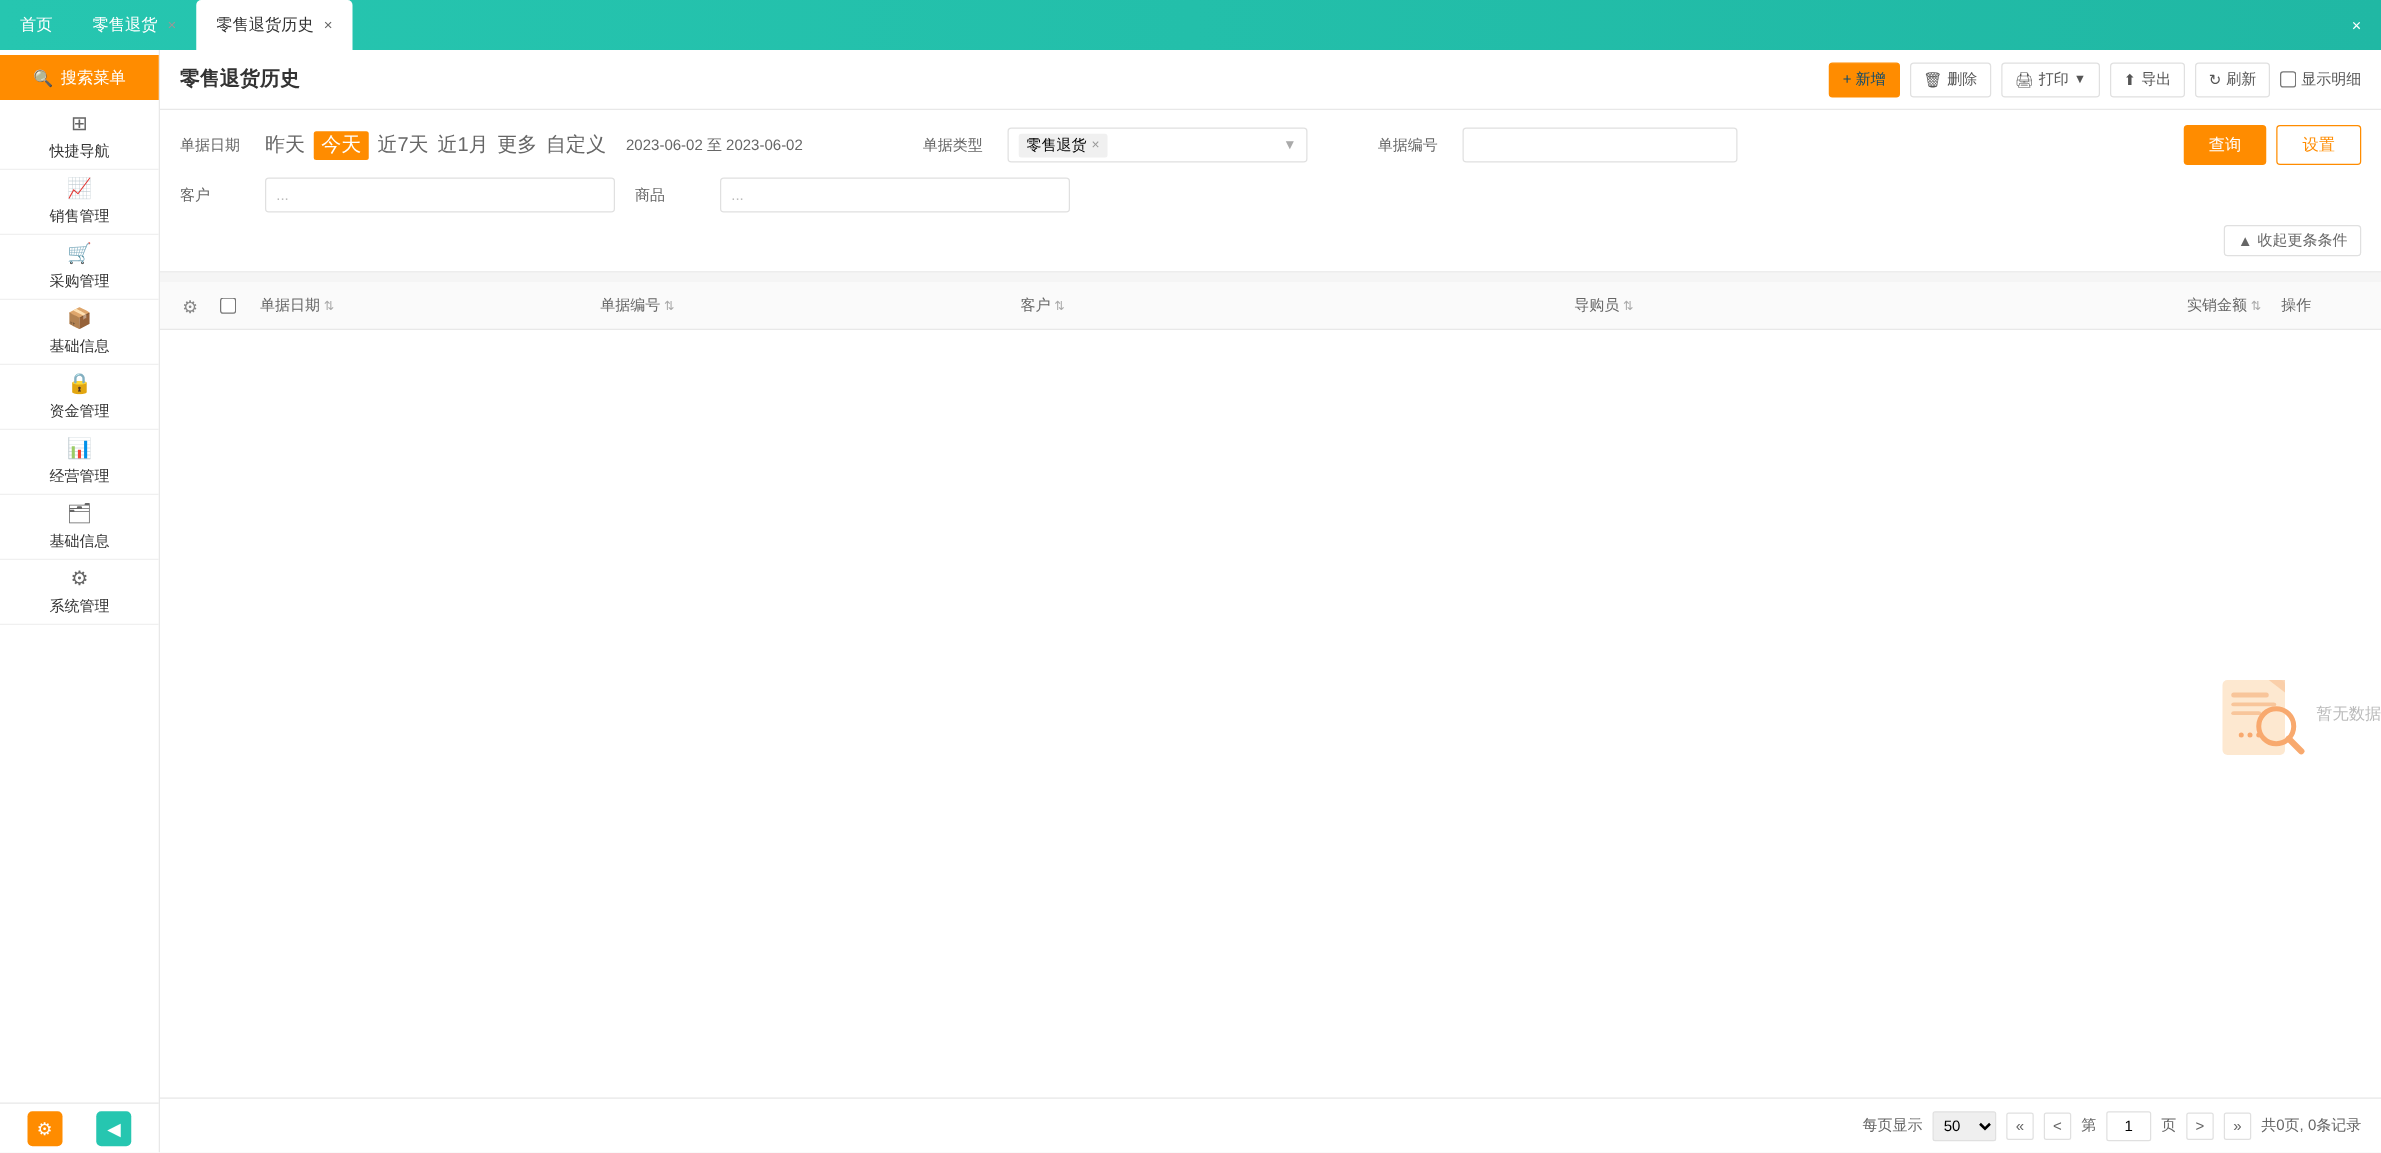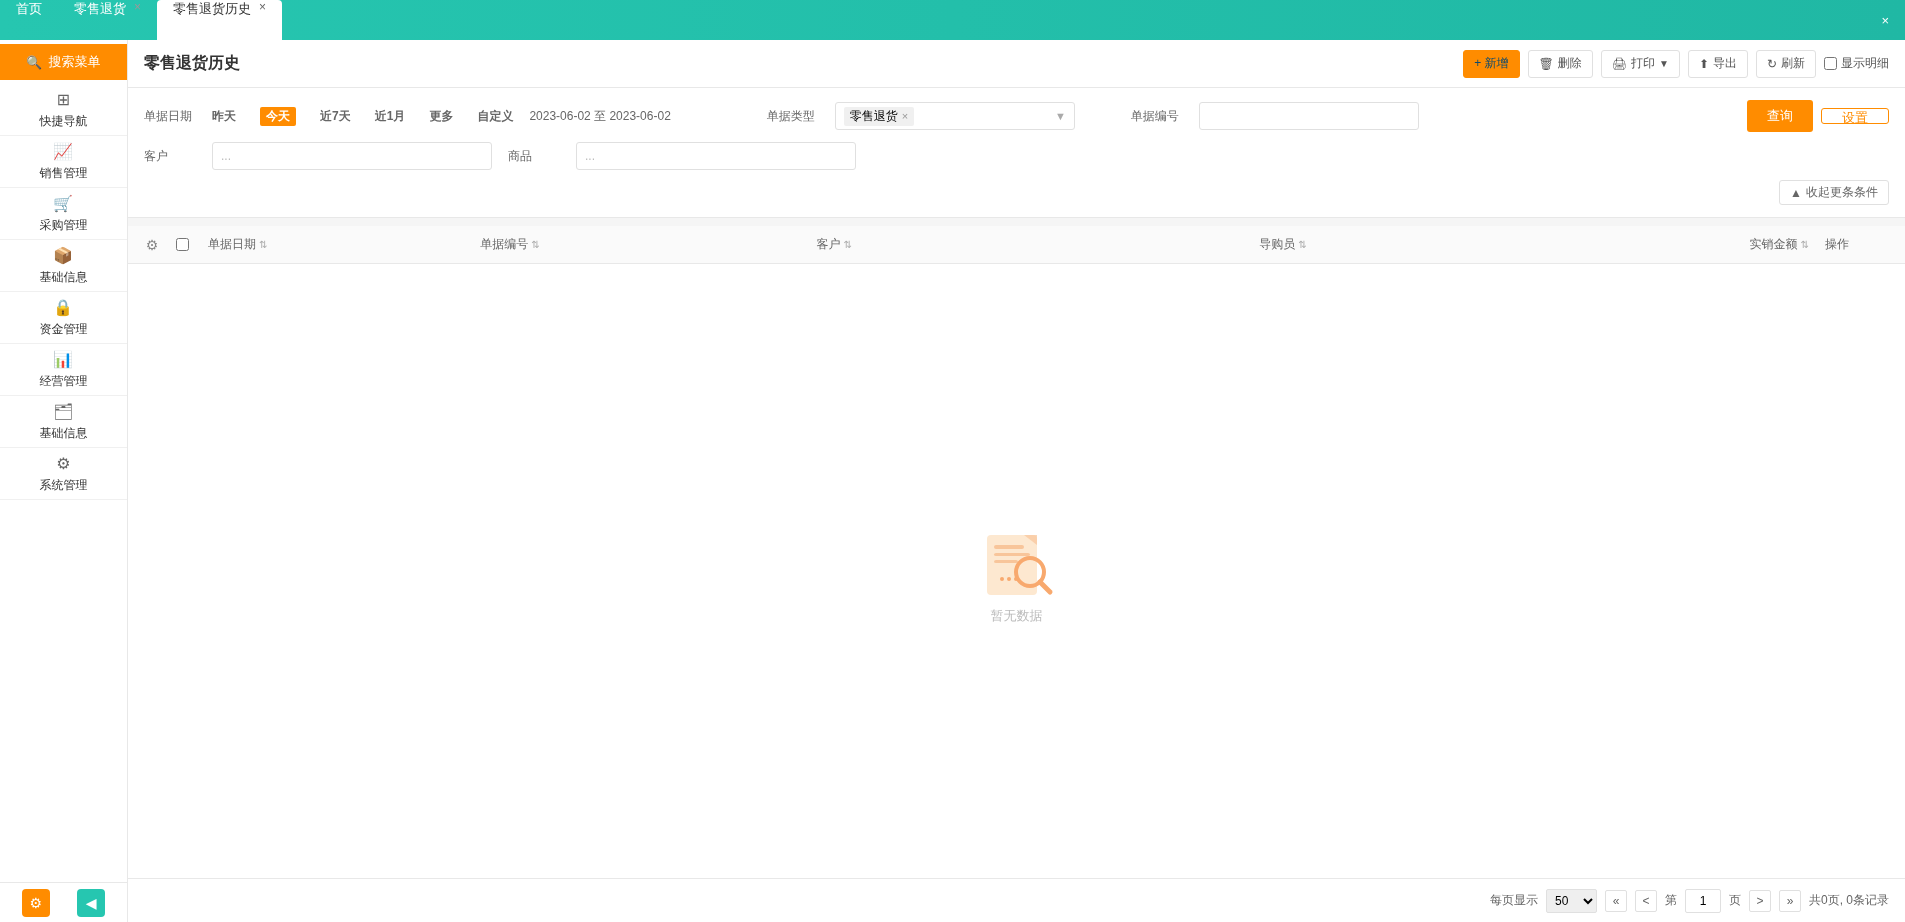--- a/index.html
+++ b/index.html
@@ -11,21 +11,21 @@
       background: linear-gradient(to right, #26c6b0, #20b8a4);
       display: flex;
       align-items: center;
       padding: 0 0;
       position: relative;
     }
     .tab-item {
       height: 40px;
       padding: 0 16px;
       display: flex;
-      align-items: flex-start;
+      align-items: center;
       font-size: 13px;
       color: #fff;
       cursor: pointer;
       white-space: nowrap;
       position: relative;
     }
     .tab-item.active {
       background: #fff;
       color: #333;
       border-radius: 4px 4px 0 0;
@@ -197,24 +197,23 @@
     }
     .filter-label {
       font-size: 12px;
       color: #666;
       white-space: nowrap;
       min-width: 52px;
     }
     .date-shortcuts {
       display: flex;
       align-items: center;
-      gap: 24px;
-      font-size: 12px;
-      color: #666;
-      font-weight: bold;
+      gap: 7px;
+      font-size: 16px;
+      color: #666;
     }
     .date-shortcut {
       cursor: pointer;
       color: #666;
     }
     .date-shortcut.active {
       background: #ff8c00;
       color: #fff;
       padding: 1px 6px;
       border-radius: 2px;
@@ -284,21 +283,21 @@
       height: 32px;
       padding: 0 20px;
       background: #ff8c00;
       color: #fff;
       border: none;
       border-radius: 3px;
       font-size: 13px;
       cursor: pointer;
     }
     .btn-setting {
-      height: 16px;
+      height: 32px;
       padding: 0 20px;
       background: #fff;
       color: #ff8c00;
       border: 1px solid #ff8c00;
       border-radius: 3px;
       font-size: 13px;
       cursor: pointer;
     }
 
     
@@ -334,23 +333,23 @@
     .col-num { flex: 1.5; min-width: 120px; }
     .col-customer { flex: 2; min-width: 150px; }
     .col-guide { flex: 1.5; min-width: 120px; }
     .col-amount { flex: 1; min-width: 80px; justify-content: flex-end; }
     .col-action { width: 80px; min-width: 80px; }
 
     
     .empty-state {
       flex: 1;
       display: flex;
-      flex-direction: column;
-      align-items: center;
-      justify-content: center;
+      flex-direction: row;
+      align-items: center;
+      justify-content: flex-end;
     }
     .empty-text {
       font-size: 13px;
       color: #bbb;
     }
 
     
     .pagination {
       height: 44px;
       background: #fff;

